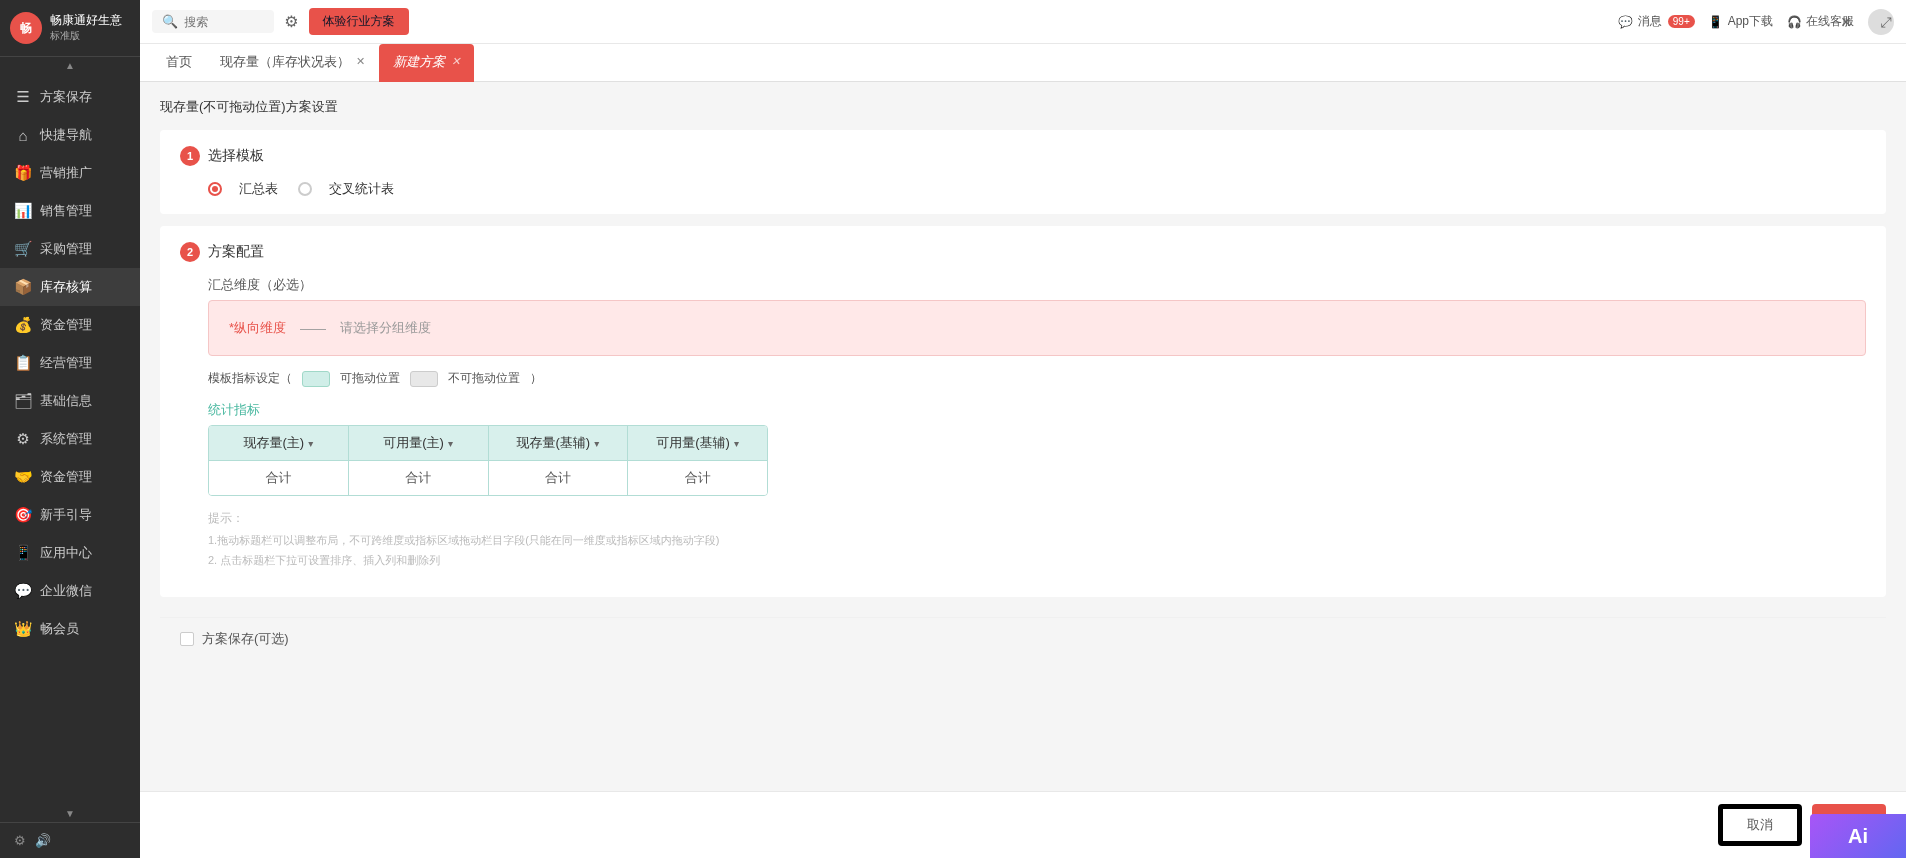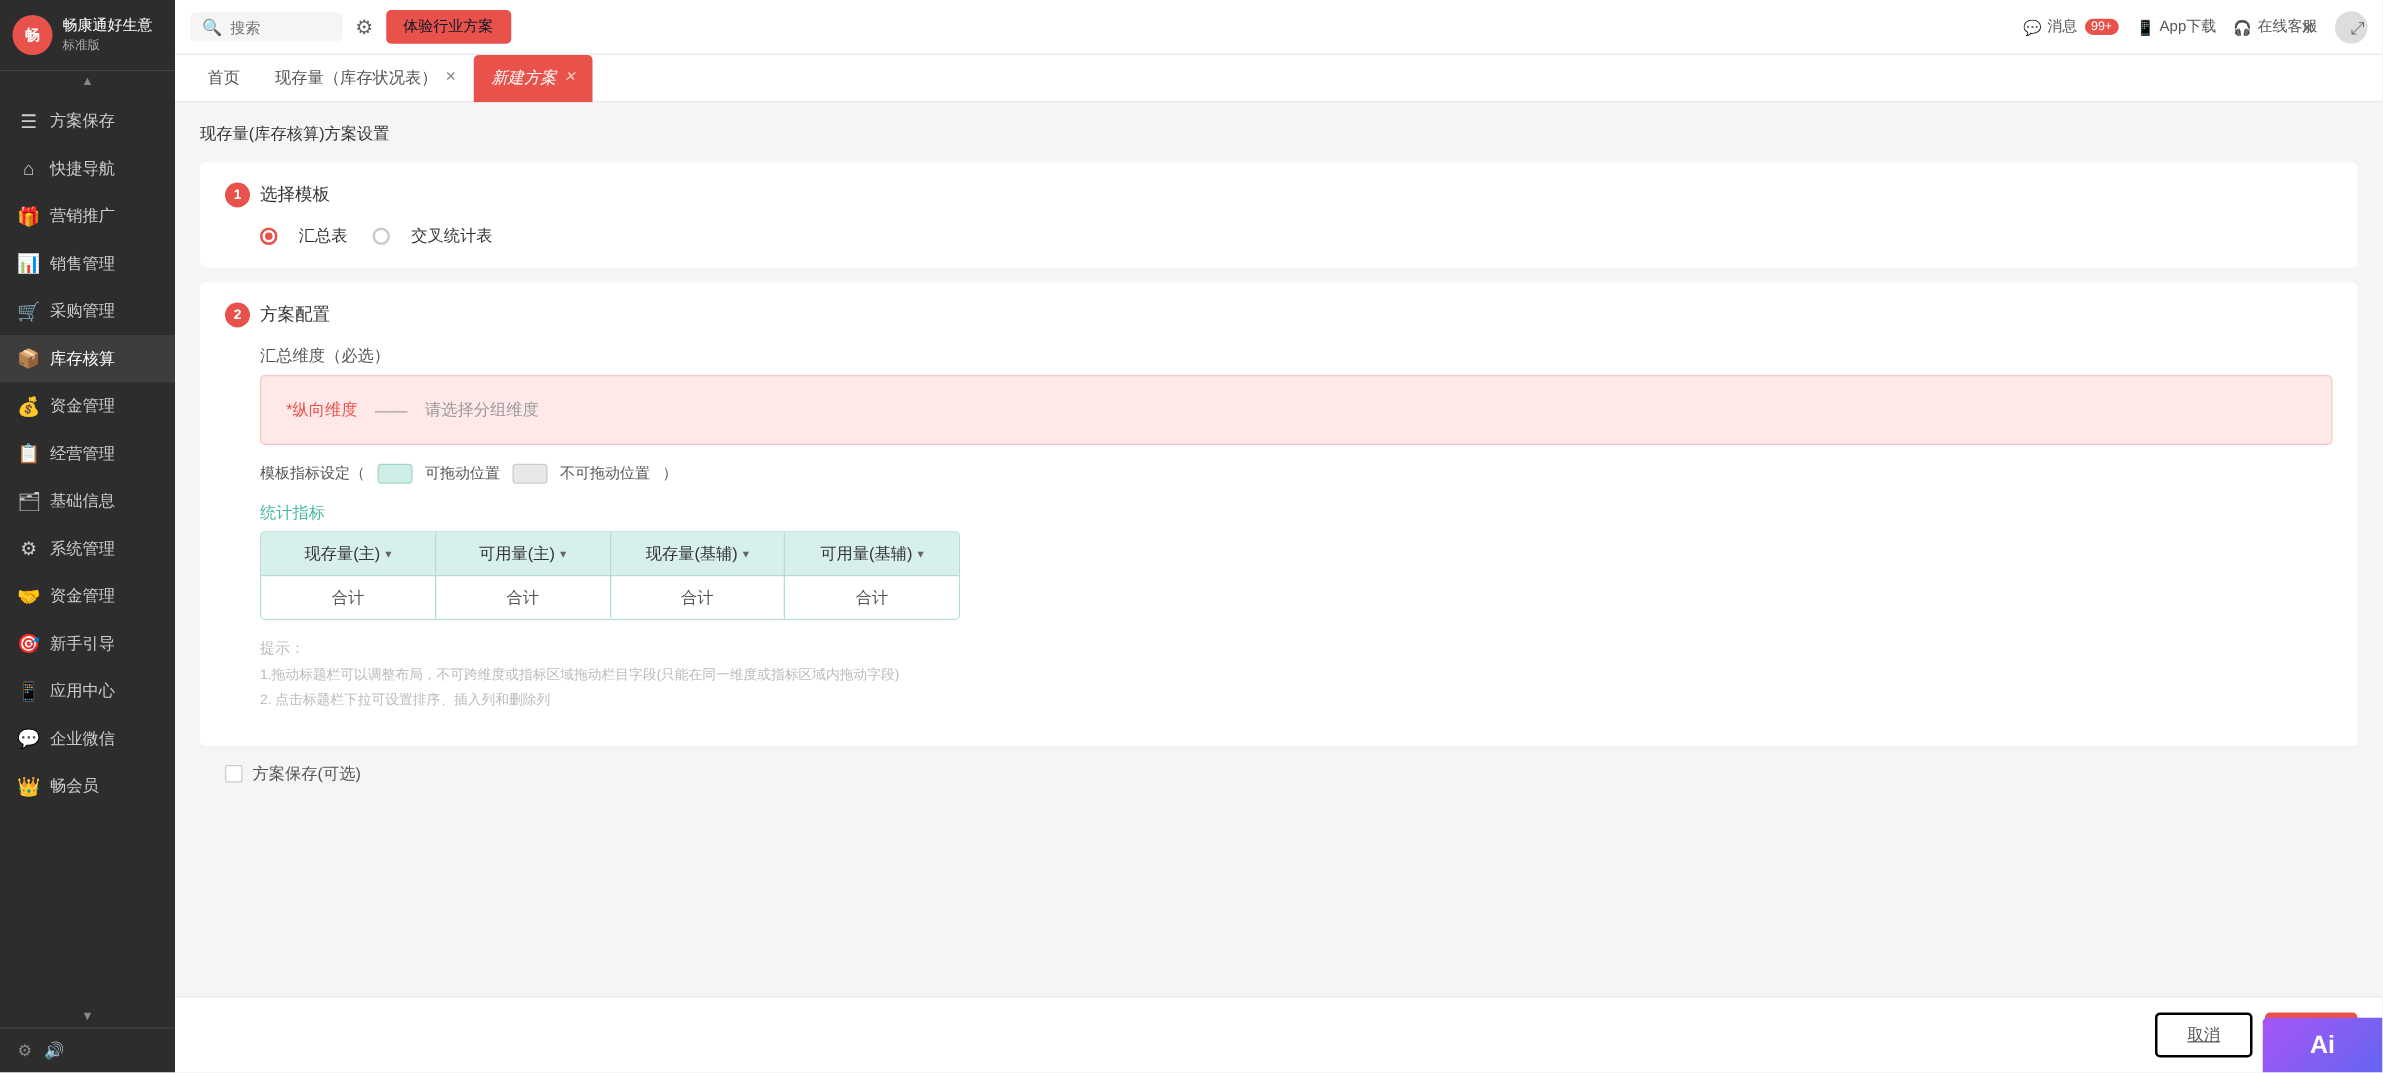--- a/index.html
+++ b/index.html
@@ -203,36 +203,36 @@
 
     
     .tips-section { margin: 14px 28px 10px; }
     .tips-title { font-size: 12px; color: #bbb; margin-bottom: 4px; }
     .tip-item { font-size: 11px; color: #bbb; line-height: 1.8; }
 
     
     .save-row {
       display: flex; align-items: center; gap: 8px;
       padding: 12px 20px; border-top: 1px solid #f0f0f0;
-      font-size: 13px; color: #555;
+      font-size: 13px; color: #555; margin-top: 20px;
     }
     .save-checkbox {
       width: 14px; height: 14px; border: 1px solid #ccc; border-radius: 2px;
       background: #fff; cursor: pointer;
     }
 
     
     .footer {
       background: #fff; border-top: 1px solid #e8e8e8;
       padding: 12px 20px; display: flex; justify-content: flex-end; gap: 10px;
       flex-shrink: 0;
     }
     .btn-cancel {
-      padding: 7px 24px; border: 2px solid #000000; background: #fff;
-      border-radius: 4px; cursor: pointer; font-size: 13px; color: #555; text-decoration: underline;
+      padding: 7px 24px; border: 5px solid #000000; background: #fff;
+      border-radius: 4px; cursor: pointer; font-size: 13px; color: #555;
     }
     .btn-query {
       padding: 7px 24px; background: #e8524a; color: #fff;
       border: none; border-radius: 4px; cursor: pointer; font-size: 13px;
     }
 
     
     .window-controls {
       position: absolute; right: 0; top: 0;
       display: flex; align-items: center; gap: 0;
@@ -379,21 +379,21 @@
       <span>现存量（库存状况表）</span>
       <span class="tab-close">✕</span>
     </div>
     <div class="tab active">
       <span>新建方案</span>
       <span class="tab-close">✕</span>
     </div>
   </div>
 
   <div class="page-content">
-    <div class="page-title">现存量(库存核算)方案设置</div>
+    <div class="page-title">现存量(不可拖动位置)方案设置</div>
 
     <div class="section">
       <div class="section-header">
         <div class="step-badge">1</div>
         <span class="section-title">选择模板</span>
       </div>
       <div class="template-options">
         <label class="radio-option">
           <div class="radio-dot checked"></div>
           <span>汇总表</span>

